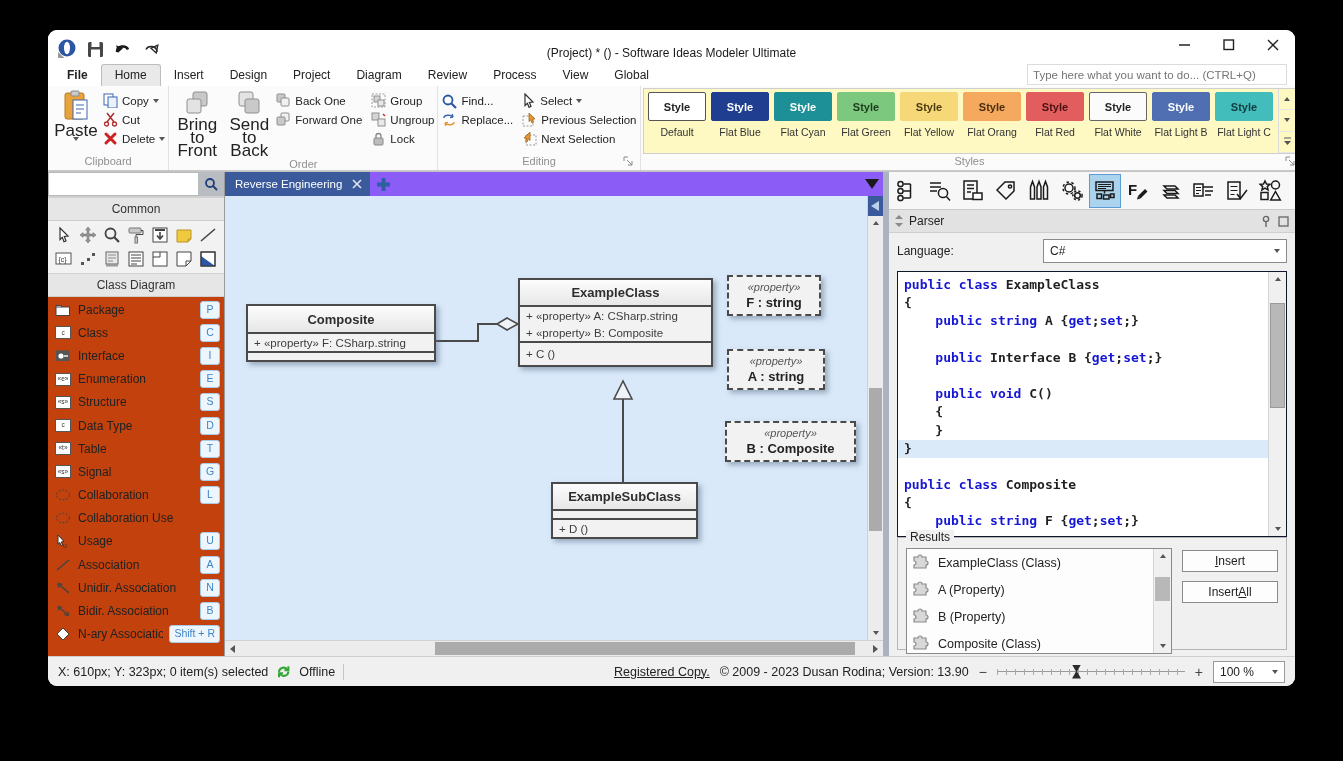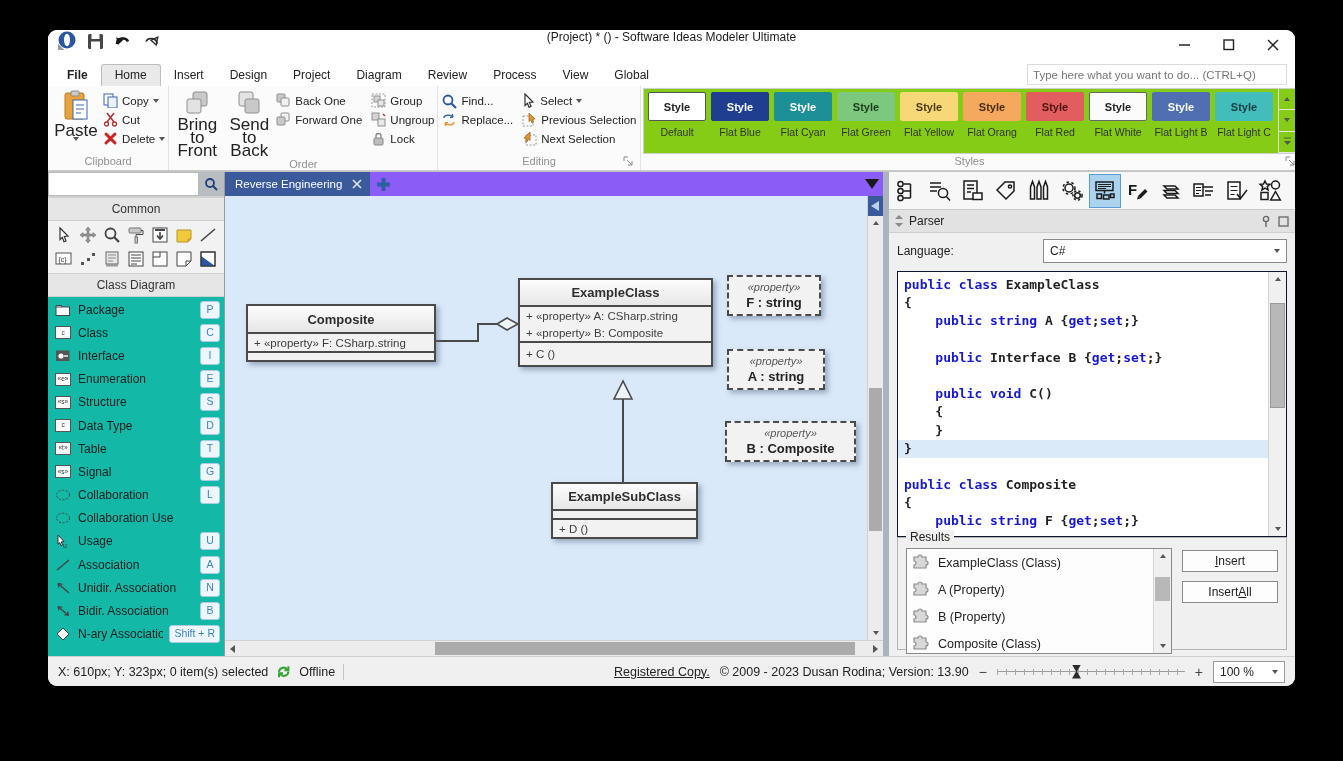--- a/index.html
+++ b/index.html
@@ -3,21 +3,21 @@
 <meta charset="utf-8">
 <style>
   html,body{margin:0;padding:0;background:#000;}
   body{width:1343px;height:761px;position:relative;overflow:hidden;
        font-family:"Liberation Sans",sans-serif;font-size:12px;color:#222;
        -webkit-font-smoothing:antialiased;}
   .window{position:absolute;left:48px;top:30px;width:1247px;height:656px;
           background:#f4f4f4;border-radius:9px;overflow:hidden;
           display:flex;flex-direction:column;}
   
-  .titlebar{height:30px;background:#fff;display:flex;align-items:flex-start;flex:none;position:relative;}
+  .titlebar{height:30px;background:#fff;display:flex;align-items:flex-end;flex:none;position:relative;}
   .titlebar .appicons{display:flex;align-items:center;gap:6px;padding-left:8px;}
   .tb-icon{width:22px;height:22px;display:flex;align-items:center;justify-content:center;}
   .title-text{position:absolute;left:0;right:0;text-align:center;font-size:12px;color:#1a1a1a;pointer-events:none;}
   .wincontrols{margin-left:auto;display:flex;height:100%;}
   .winbtn{width:44px;height:100%;display:flex;align-items:center;justify-content:center;}
   
   .ribbon-tabs{height:26px;background:#fff;display:flex;align-items:flex-end;flex:none;padding-left:6px;position:relative;}
   .rtab{padding:3px 13px 4px;font-size:12px;color:#222;cursor:default;}
   .rtab.file{font-weight:bold;}
   .rtab.active{background:#e9e9e9;border:1px solid #bdbdbd;border-bottom:none;border-radius:3px 3px 0 0;}
@@ -34,33 +34,33 @@
   .smallcol{display:flex;flex-direction:column;justify-content:flex-start;padding-top:3px;}
   .smallitem{display:flex;align-items:center;gap:4px;height:19px;font-size:11.5px;color:#222;white-space:nowrap;}
   .sep-v{width:1px;background:#e3e3e3;margin:3px 2px;}
   .tri{width:0;height:0;display:inline-block;}
   .tri.down{border-left:3.5px solid transparent;border-right:3.5px solid transparent;border-top:4px solid #555;}
   .tri.up{border-left:3.5px solid transparent;border-right:3.5px solid transparent;border-bottom:4px solid #555;}
   .tri.left{border-top:4px solid transparent;border-bottom:4px solid transparent;border-right:5px solid #555;}
   .tri.right{border-top:4px solid transparent;border-bottom:4px solid transparent;border-left:5px solid #555;}
   
   .styles-group{flex:1;display:flex;flex-direction:column;padding:2px 2px 0;border-right:1px solid #e3e3e3;}
-  .styles-panel{flex:1;border:1px solid #cfcfcf;background:#84cc16;display:flex;}
+  .styles-panel{flex:1;border:1px solid #cfcfcf;background:#fef9c3;display:flex;}
   .styles-cells{flex:1;display:flex;padding:3px 2px 0;overflow:hidden;}
   .style-cell{width:63px;display:flex;flex-direction:column;align-items:center;flex:none;}
   .style-swatch{width:56px;height:27px;border-radius:2px;display:flex;align-items:center;justify-content:center;
                 font-size:11px;font-weight:bold;}
   .style-name{font-size:10.5px;color:#333;margin-top:5px;white-space:nowrap;}
   .styles-scrollcol{width:17px;border-left:1px solid #dcdcdc;display:flex;flex-direction:column;}
   .gal-btn{flex:1;display:flex;align-items:center;justify-content:center;border-bottom:1px solid #e6e6e6;}
   .launcher{width:13px;height:13px;display:flex;align-items:center;justify-content:center;}
   
   .main{flex:1;display:flex;min-height:0;border-top:1px solid #c4c4c4;}
   
-  .toolbox{width:176px;background:#14b8a6;border-right:1px solid #9a9a9a;display:flex;flex-direction:column;flex:none;}
+  .toolbox{width:176px;background:#c2410c;border-right:1px solid #9a9a9a;display:flex;flex-direction:column;flex:none;}
   .tb-search{display:flex;height:24px;flex:none;border-bottom:1px solid #cfcfcf;}
   .tb-search input{flex:1;border:1px solid #b9b9b9;border-right:none;padding:0 5px;font-size:12px;min-width:0;
                    font-family:"Liberation Sans",sans-serif;}
   .tb-search .searchbtn{width:26px;background:#b9bcc0;display:flex;align-items:center;justify-content:center;}
   .tb-header{height:22px;background:#e6e6e6;border-top:1px solid #d2d2d2;border-bottom:1px solid #cfcfcf;
              display:flex;align-items:center;justify-content:center;font-size:12px;color:#333;flex:none;}
   .tb-tools{display:grid;grid-template-columns:repeat(7,1fr);padding:3px 4px;row-gap:2px;flex:none;background:#f2f2f2;}
   .tb-tool{height:22px;display:flex;align-items:center;justify-content:center;}
   .tb-list{flex:1;overflow:hidden;padding-top:1px;}
   .tb-row{height:23.2px;display:flex;align-items:center;padding:0 4px 0 6px;gap:6px;}

